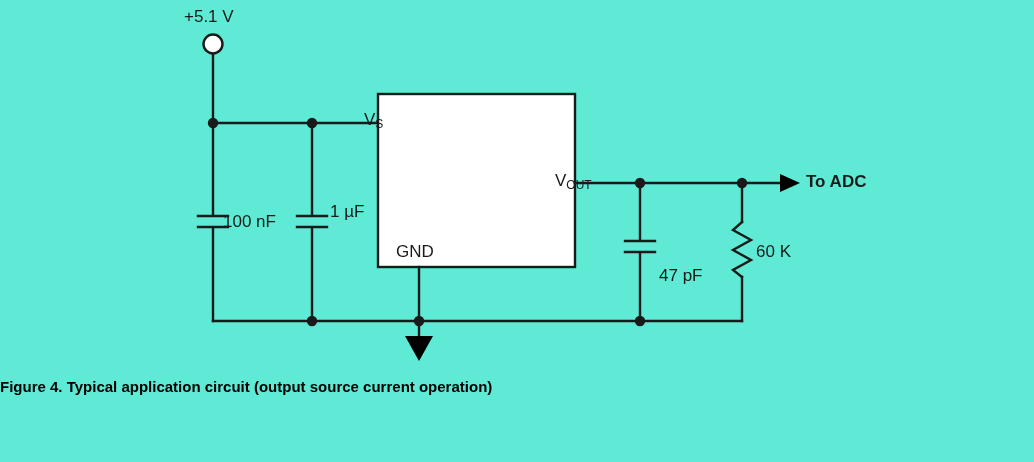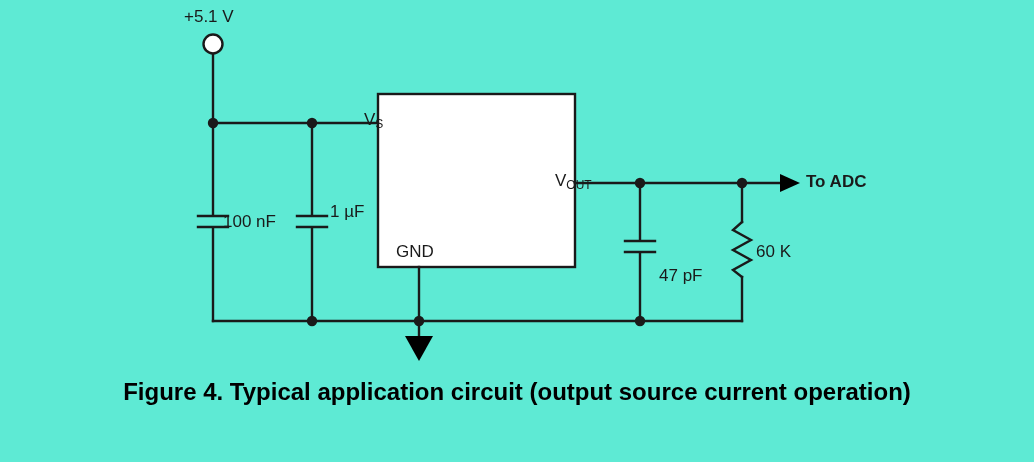--- a/index.html
+++ b/index.html
@@ -34,23 +34,22 @@
     font-size: 12px;
     vertical-align: baseline;
     position: relative;
     top: 3px;
   }
   #caption {
     position: absolute;
     left: 0;
     top: 378px;
     width: 1034px;
-    text-align: center;
     font-family: "Liberation Sans", sans-serif;
-    font-size: 24px;
+    font-size: 15px;
     font-weight: bold;
     color: #000000;
     white-space: nowrap;
   }
 </style>
 </head>
 <body>
 
 <div id="root">
 

